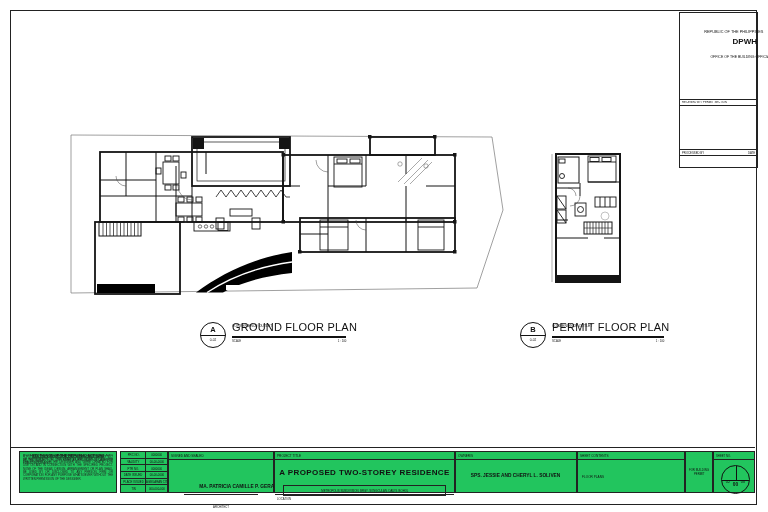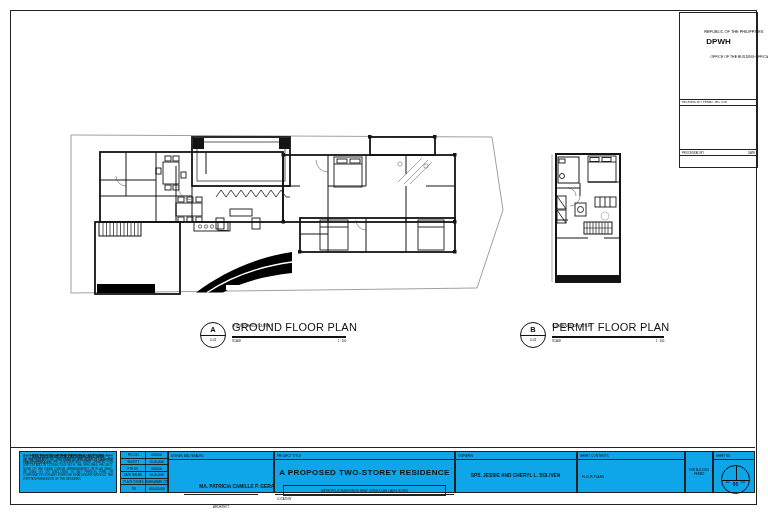--- a/index.html
+++ b/index.html
@@ -2,21 +2,21 @@
 <html><head>
 <meta charset="utf-8">
 <style>
   html,body{margin:0;padding:0;background:#9a9a9a;}
   .page{position:relative;width:768px;height:512px;background:#ffffff;
         font-family:"Liberation Sans",sans-serif;color:#111;overflow:hidden;}
   .abs{position:absolute;}
   
   .frame{left:10px;top:10px;width:745px;height:493px;border:1.5px solid #222;}
   
-  .agency{left:679px;top:12px;width:77px;height:154px;border:1px solid #222;text-align:center;}
+  .agency{left:679px;top:12px;width:77px;height:154px;border:1px solid #222;text-align:right;}
   .ag-band{position:absolute;left:0;right:0;height:5px;border-top:1px solid #222;border-bottom:1px solid #222;
            display:flex;justify-content:space-between;align-items:center;padding:0 2px;overflow:hidden;}
   
   .s40 ,.s45 ,.s50 ,.s55 {display:inline-block;white-space:nowrap;transform-origin:0 50%;}
   .s40c,.s45c,.s50c,.s55c,.s60c{display:inline-block;white-space:nowrap;transform-origin:50% 50%;}
   .s40r{display:inline-block;white-space:nowrap;transform-origin:100% 50%;}
   .s40,.s40c,.s40r{font-size:7px;transform:scale(0.40);}
   .s45,.s45c{font-size:7px;transform:scale(0.45);}
   .s50,.s50c{font-size:7px;transform:scale(0.50);}
   .s55,.s55c{font-size:7px;transform:scale(0.55);}
@@ -29,21 +29,21 @@
   .marker{position:absolute;left:2px;top:10px;width:24px;height:24px;border:1px solid #111;border-radius:50%;}
   .marker .mk-hr{position:absolute;left:0;right:0;top:50%;height:1px;background:#111;}
   .marker .mk-letter{position:absolute;top:2px;left:0;width:100%;text-align:center;font-size:7.5px;font-weight:bold;}
   .marker .mk-ref{position:absolute;bottom:1px;left:0;width:100%;text-align:center;}
   .plan-note{position:absolute;left:34px;top:2px;}
   .plan-title{position:absolute;left:34px;top:9px;font-size:11px;white-space:nowrap;letter-spacing:0.2px;}
   .plan-rule{position:absolute;left:34px;top:24px;height:1.5px;background:#111;}
   .scale-row{position:absolute;left:34px;top:25px;display:flex;justify-content:space-between;align-items:center;}
   
   .bstrip{left:10px;top:447px;width:745px;height:57px;border-top:1px solid #222;}
-  .bcol{position:absolute;top:3px;height:42px;border:1px solid #222;background:#0ea5e9;box-sizing:border-box;}
+  .bcol{position:absolute;top:3px;height:42px;border:1px solid #222;background:#22c55e;box-sizing:border-box;}
   .colhead{height:7px;border-bottom:1px solid #222;display:flex;align-items:center;padding-left:2px;overflow:hidden;}
   .cellgrid{display:grid;grid-template-columns:55% 45%;grid-auto-rows:1fr;height:100%;}
   .cell{border-right:0.5px solid #222;border-bottom:0.5px solid #222;display:flex;align-items:center;justify-content:center;overflow:hidden;}
   .cell:nth-child(2n){border-right:none;}
   .cell:nth-last-child(-n+2){border-bottom:none;}
   .sg-name{margin-top:15px;text-align:center;font-weight:bold;}
   .sg-rule{width:72%;margin:1px auto 0;border-top:0.6px solid #222;}
   .sg-role{text-align:center;}
   .proj-title{position:absolute;left:0;right:0;top:8px;height:24px;display:flex;align-items:center;justify-content:center;
               font-size:8px;font-weight:bold;letter-spacing:0.4px;white-space:nowrap;}

